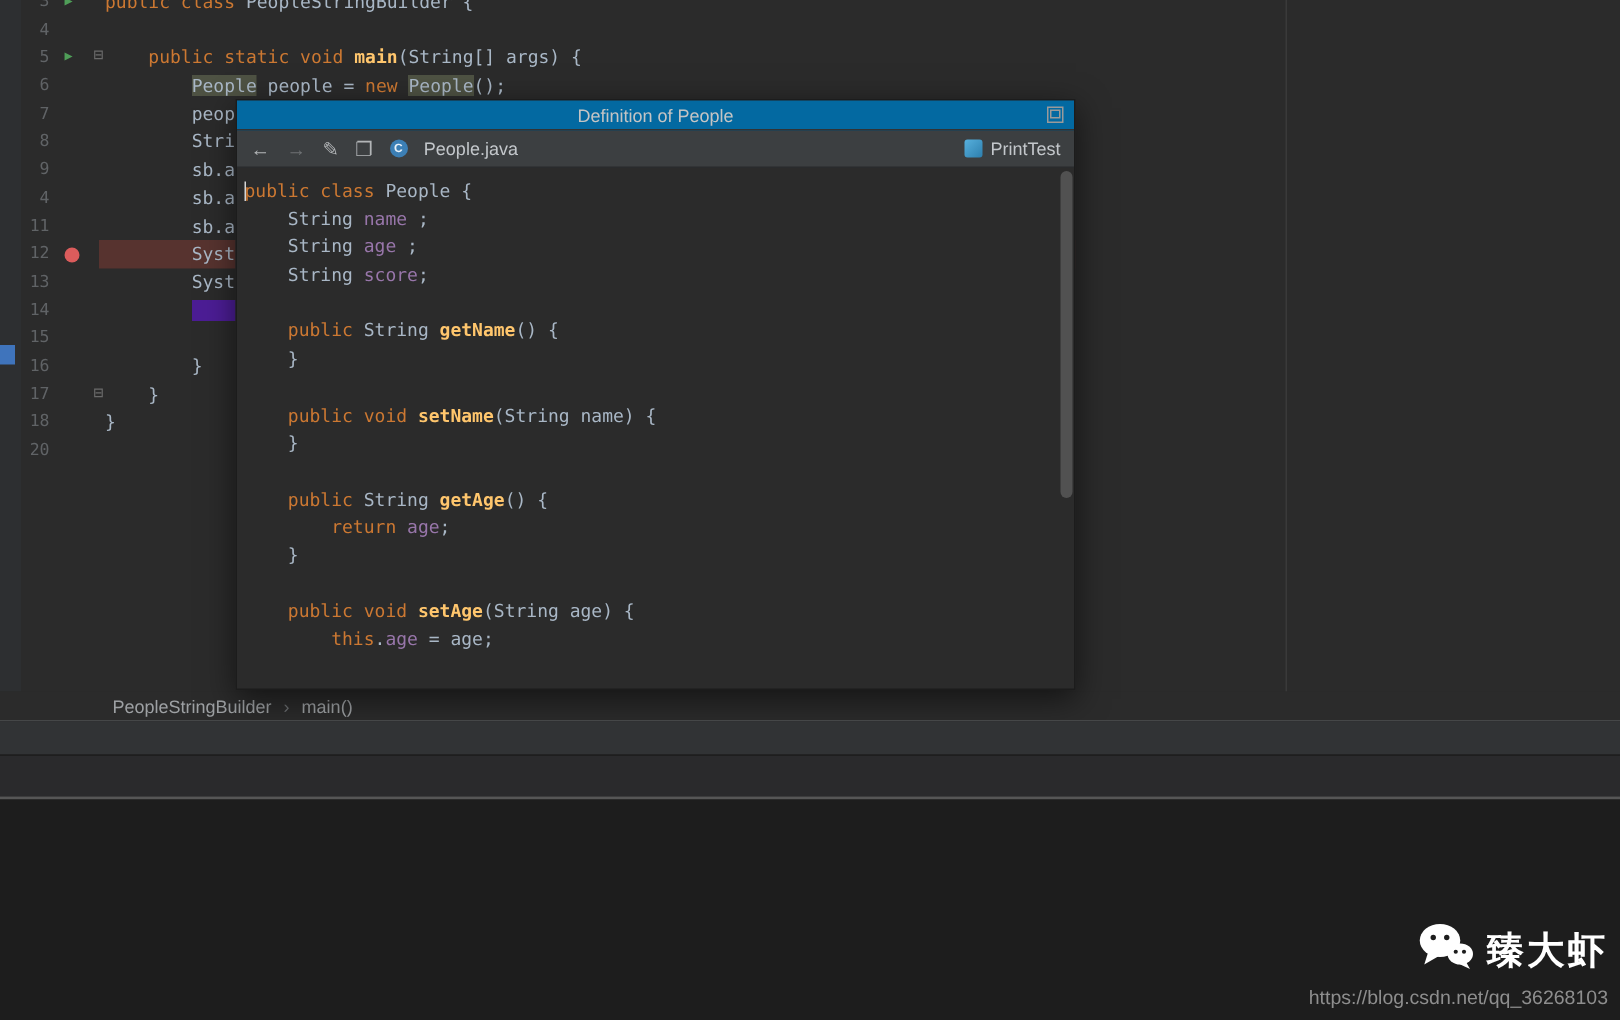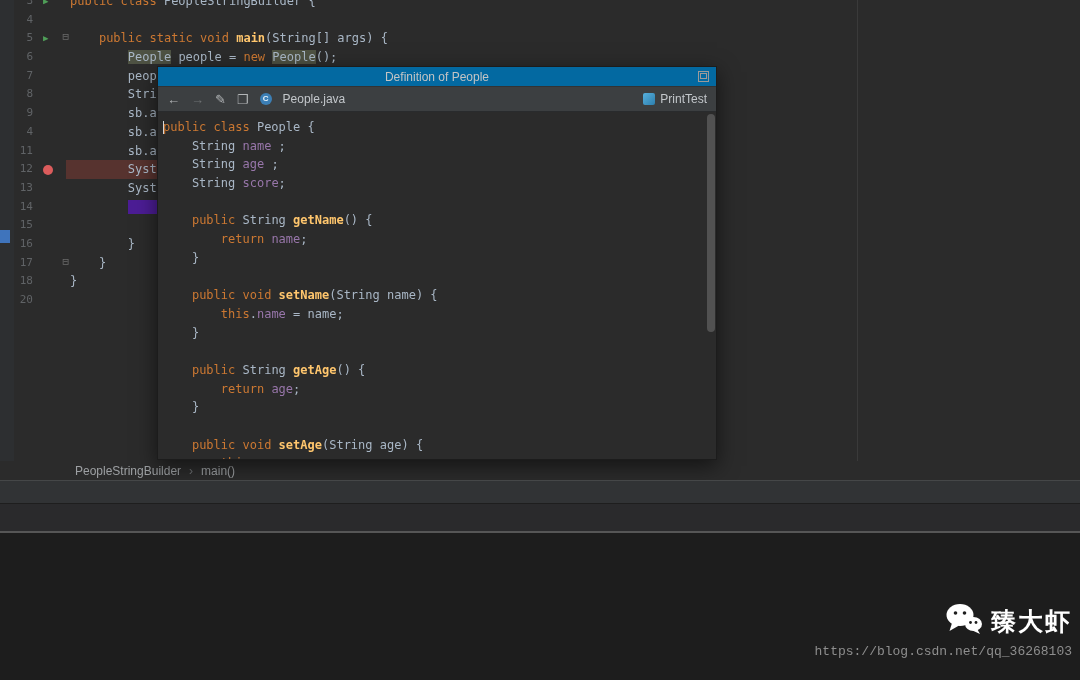--- a/index.html
+++ b/index.html
@@ -57,24 +57,24 @@
             display:flex; align-items:center; padding-left:75px; gap:8px; font-size:12px; color:#9da0a3; z-index:3; }
   .crumb-sep { color:#6d7073; }
   .sep1 { height:1px; background:#454748; }
   .band-a { height:22px; background:#313335; }
   .sep2 { height:1px; background:#1e1e1e; }
   .band-b { height:27px; background:#2a2a2c; }
   .sep3 { height:2px; background:#565656; }
   .bottom { height:147px; background:#1d1d1d; position:relative; }
 
   
-  .watermark { position:absolute; right:8px; bottom:21px; text-align:right; }
+  .watermark { position:absolute; right:8px; bottom:8px; text-align:right; }
   .wm-row { display:flex; align-items:center; justify-content:flex-end; gap:8px; }
   .wm-name { color:#ffffff; font-size:25px; font-weight:bold; letter-spacing:2px; }
-  .wm-url { color:#8e8e8e; font-size:13px; margin-top:5px;font-family:Liberation Mono, monospace; }
+  .wm-url { color:#8e8e8e; font-size:13px; margin-top:5px; }
 </style>
 </head>
 <body>
 
 <div class="screen">
 
   <div class="ide">
     <div class="editor" id="editor-lines">
         <div class="crow"><div class="gut"><span class="lnum">3</span><span class="runa">▶</span></div><div class="ltext"><span class="s-kw">public class </span><span class="s-def">PeopleStringBuilder {</span></div></div>
         <div class="crow"><div class="gut"><span class="lnum">4</span></div><div class="ltext"></div></div>
@@ -117,25 +117,23 @@
           <span>PrintTest</span>
         </span>
       </div>
       <div class="pcode">
           <div class="crow"><div class="ltext"><span class="caret"></span><span class="s-kw">public class </span><span class="s-def">People {</span></div></div>
           <div class="crow"><div class="ltext"><span class="s-def">    String </span><span class="s-field">name</span><span class="s-def"> ;</span></div></div>
           <div class="crow"><div class="ltext"><span class="s-def">    String </span><span class="s-field">age</span><span class="s-def"> ;</span></div></div>
           <div class="crow"><div class="ltext"><span class="s-def">    String </span><span class="s-field">score</span><span class="s-def">;</span></div></div>
           <div class="crow"><div class="ltext"></div></div>
           <div class="crow"><div class="ltext"><span class="s-def">    </span><span class="s-kw">public </span><span class="s-def">String </span><span class="s-fn">getName</span><span class="s-def">() {</span></div></div>
-          <div class="crow"><div class="ltext"><span class="s-def">        </span><span class="s-kw">return </span><span class="s-field">name</span><span class="s-def">;</span></div></div>
           <div class="crow"><div class="ltext"><span class="s-def">    }</span></div></div>
           <div class="crow"><div class="ltext"></div></div>
           <div class="crow"><div class="ltext"><span class="s-def">    </span><span class="s-kw">public void </span><span class="s-fn">setName</span><span class="s-def">(String name) {</span></div></div>
-          <div class="crow"><div class="ltext"><span class="s-def">        </span><span class="s-kw">this</span><span class="s-def">.</span><span class="s-field">name</span><span class="s-def"> = name;</span></div></div>
           <div class="crow"><div class="ltext"><span class="s-def">    }</span></div></div>
           <div class="crow"><div class="ltext"></div></div>
           <div class="crow"><div class="ltext"><span class="s-def">    </span><span class="s-kw">public </span><span class="s-def">String </span><span class="s-fn">getAge</span><span class="s-def">() {</span></div></div>
           <div class="crow"><div class="ltext"><span class="s-def">        </span><span class="s-kw">return </span><span class="s-field">age</span><span class="s-def">;</span></div></div>
           <div class="crow"><div class="ltext"><span class="s-def">    }</span></div></div>
           <div class="crow"><div class="ltext"></div></div>
           <div class="crow"><div class="ltext"><span class="s-def">    </span><span class="s-kw">public void </span><span class="s-fn">setAge</span><span class="s-def">(String age) {</span></div></div>
           <div class="crow"><div class="ltext"><span class="s-def">        </span><span class="s-kw">this</span><span class="s-def">.</span><span class="s-field">age</span><span class="s-def"> = age;</span></div></div>
         </div>
       <div class="pscroll"></div>

